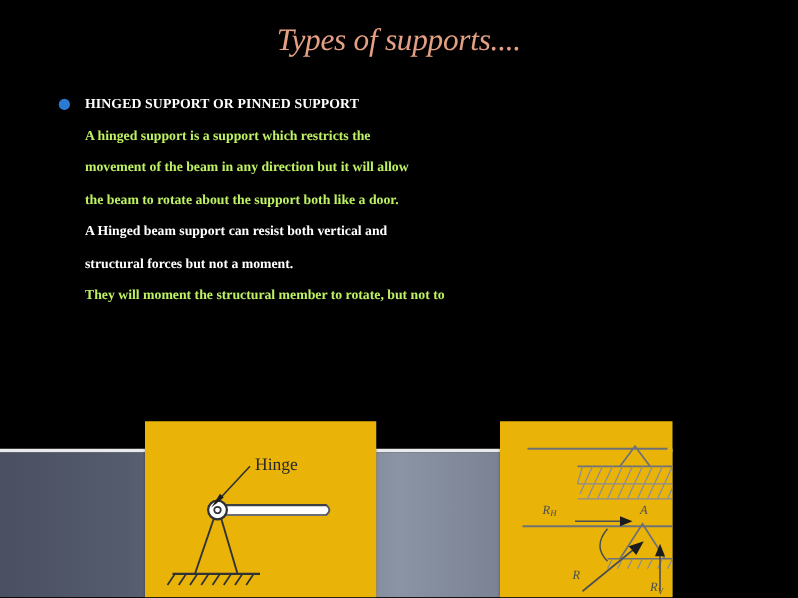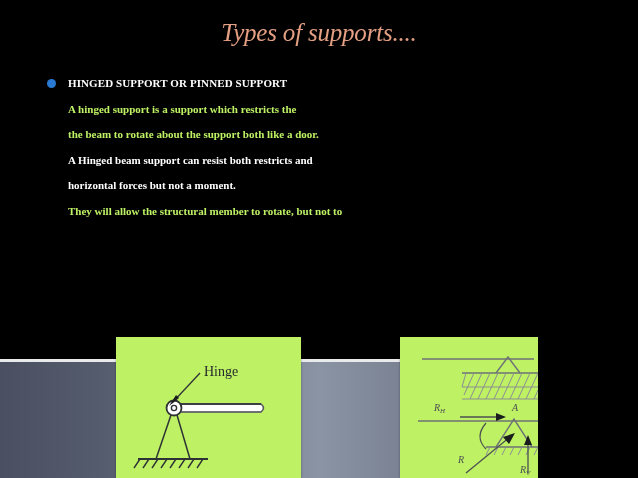--- a/index.html
+++ b/index.html
@@ -86,21 +86,21 @@
     left: 0;
     top: 359px;
     width: 638px;
     height: 3px;
     background: #e9eaec;
   }
 
   
   .pic-panel {
     position: absolute;
-    background: #bef264;
+    background: #eab308;
     box-shadow: 0 0 2px rgba(0,0,0,0.35);
   }
   #pic-left {
     left: 116px;
     top: 337px;
     width: 185px;
     height: 141px;
   }
   #pic-right {
     left: 400px;
@@ -116,24 +116,25 @@
 <div id="slide">
 
   <div id="slide-title">Types of supports....</div>
 
   <div id="body-block">
 
     <div class="bullet-row">
       <span class="bullet-dot"></span>
       <div class="line heading">HINGED SUPPORT OR PINNED SUPPORT</div>
       <div class="line green">A hinged support is a support which restricts the</div>
+      <div class="line green">movement of the beam in any  direction but it will allow</div>
       <div class="line green">the beam to rotate about the support both  like a door.</div>
-      <div class="line white">A Hinged beam support can resist both restricts and</div>
-      <div class="line white">horizontal forces but not a moment.</div>
-      <div class="line green">They will allow the structural member to rotate, but not to</div>
+      <div class="line white">A Hinged beam support can resist both vertical and</div>
+      <div class="line white">structural forces but not a moment.</div>
+      <div class="line green">They will moment the structural member to rotate, but not to</div>
     </div>
 
   </div>
 
   <div id="band-topline"></div>
   <div id="bottom-band"></div>
 
   <div class="pic-panel" id="pic-left">
     <svg width="185" height="141" viewBox="0 0 185 141">
 

